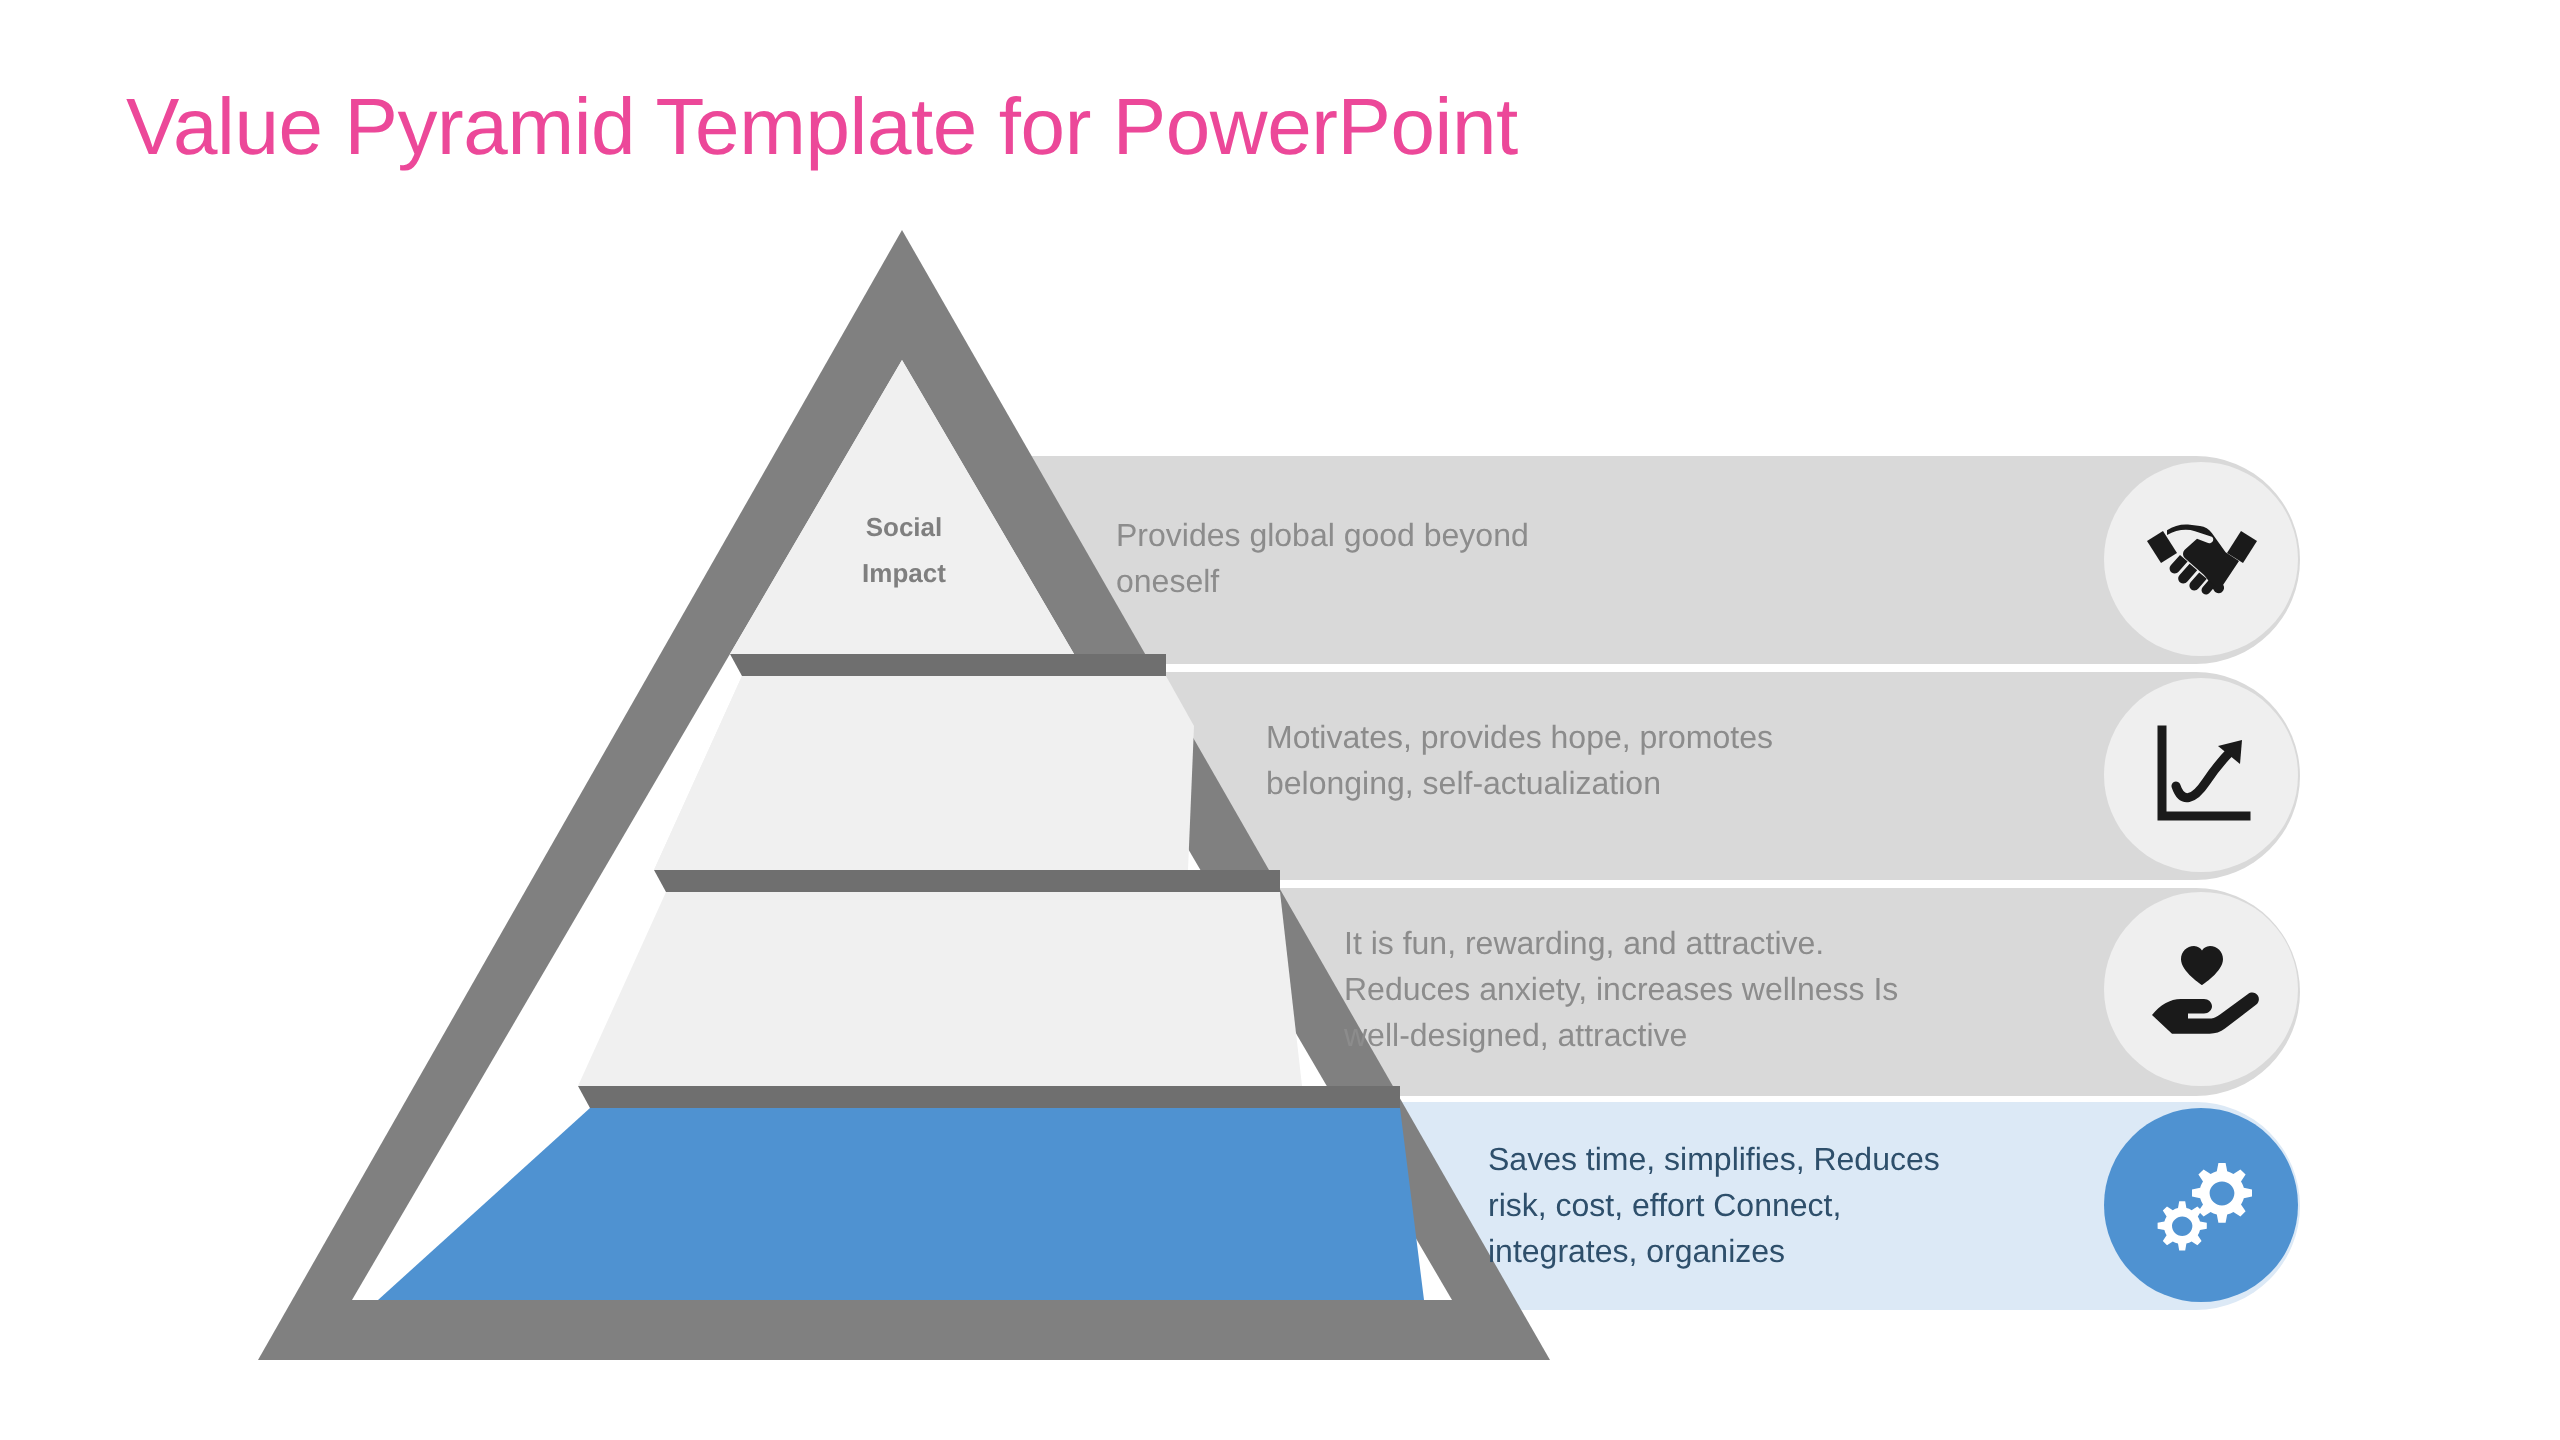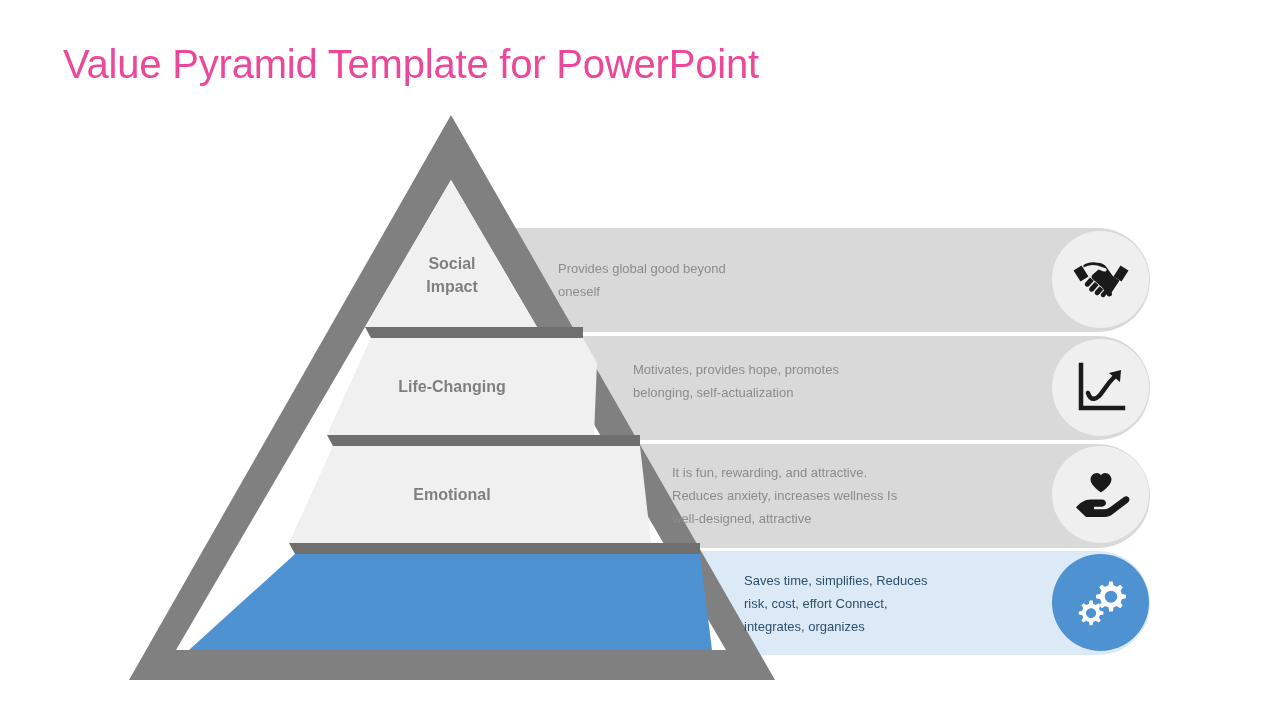--- a/index.html
+++ b/index.html
@@ -40,21 +40,21 @@
     border-radius: 0 52px 52px 0;
     background: #d9d9d9;
   }
   .row-bar.is-active {
     background: #dce9f6;
   }
 
   .row-desc {
     position: absolute;
     color: #8c8c8c;
-    font-size: 13px;
+    font-size: 16px;
     line-height: 23px;
     white-space: pre-line;
   }
   .row-desc.is-active {
     color: #2e4f6b;
   }
 
   
   .icon-bubble {
     position: absolute;
@@ -79,21 +79,21 @@
     left: 0;
     top: 0;
     pointer-events: none;
   }
 
   
   .level-label {
     position: absolute;
     text-align: center;
     font-weight: bold;
-    font-size: 16px;
+    font-size: 13px;
     line-height: 23px;
     color: #7f7f7f;
     white-space: pre-line;
   }
   .level-label.is-active {
     color: #ffffff;
   }
 </style>
 </head>
 <body>
@@ -128,23 +128,21 @@
     <polygon points="333,446 640,446 651,543 289,543" fill="#f0f0f0"></polygon>
 
     <polygon points="289,543 651,543 700,543 700,554 295,554" fill="#6f6f6f"></polygon>
 
     <polygon points="295,554 700,554 712,650 189,650" fill="#4f92d1"></polygon>
   </svg>
 
   <div class="level-label" style="left:352px; top:252px; width:200px;">Social
 Impact</div>
 
-  <div class="level-label" style="left:352px; top:375px; width:200px;">Life-Changing</div>
-
-  <div class="level-label" style="left:352px; top:483px; width:200px;">Emotional</div>
+
 
 
   <div class="row-desc" style="left:558px; top:257px; width:430px;">Provides global good beyond
 oneself</div>
 
   <div class="row-desc" style="left:613px; top:358px; width:430px;margin-left:20px;">Motivates, provides hope, promotes
 belonging, self-actualization</div>
 
   <div class="row-desc is-active" style="left:744px; top:569px; width:430px;">Saves time, simplifies, Reduces
 risk, cost, effort Connect,

